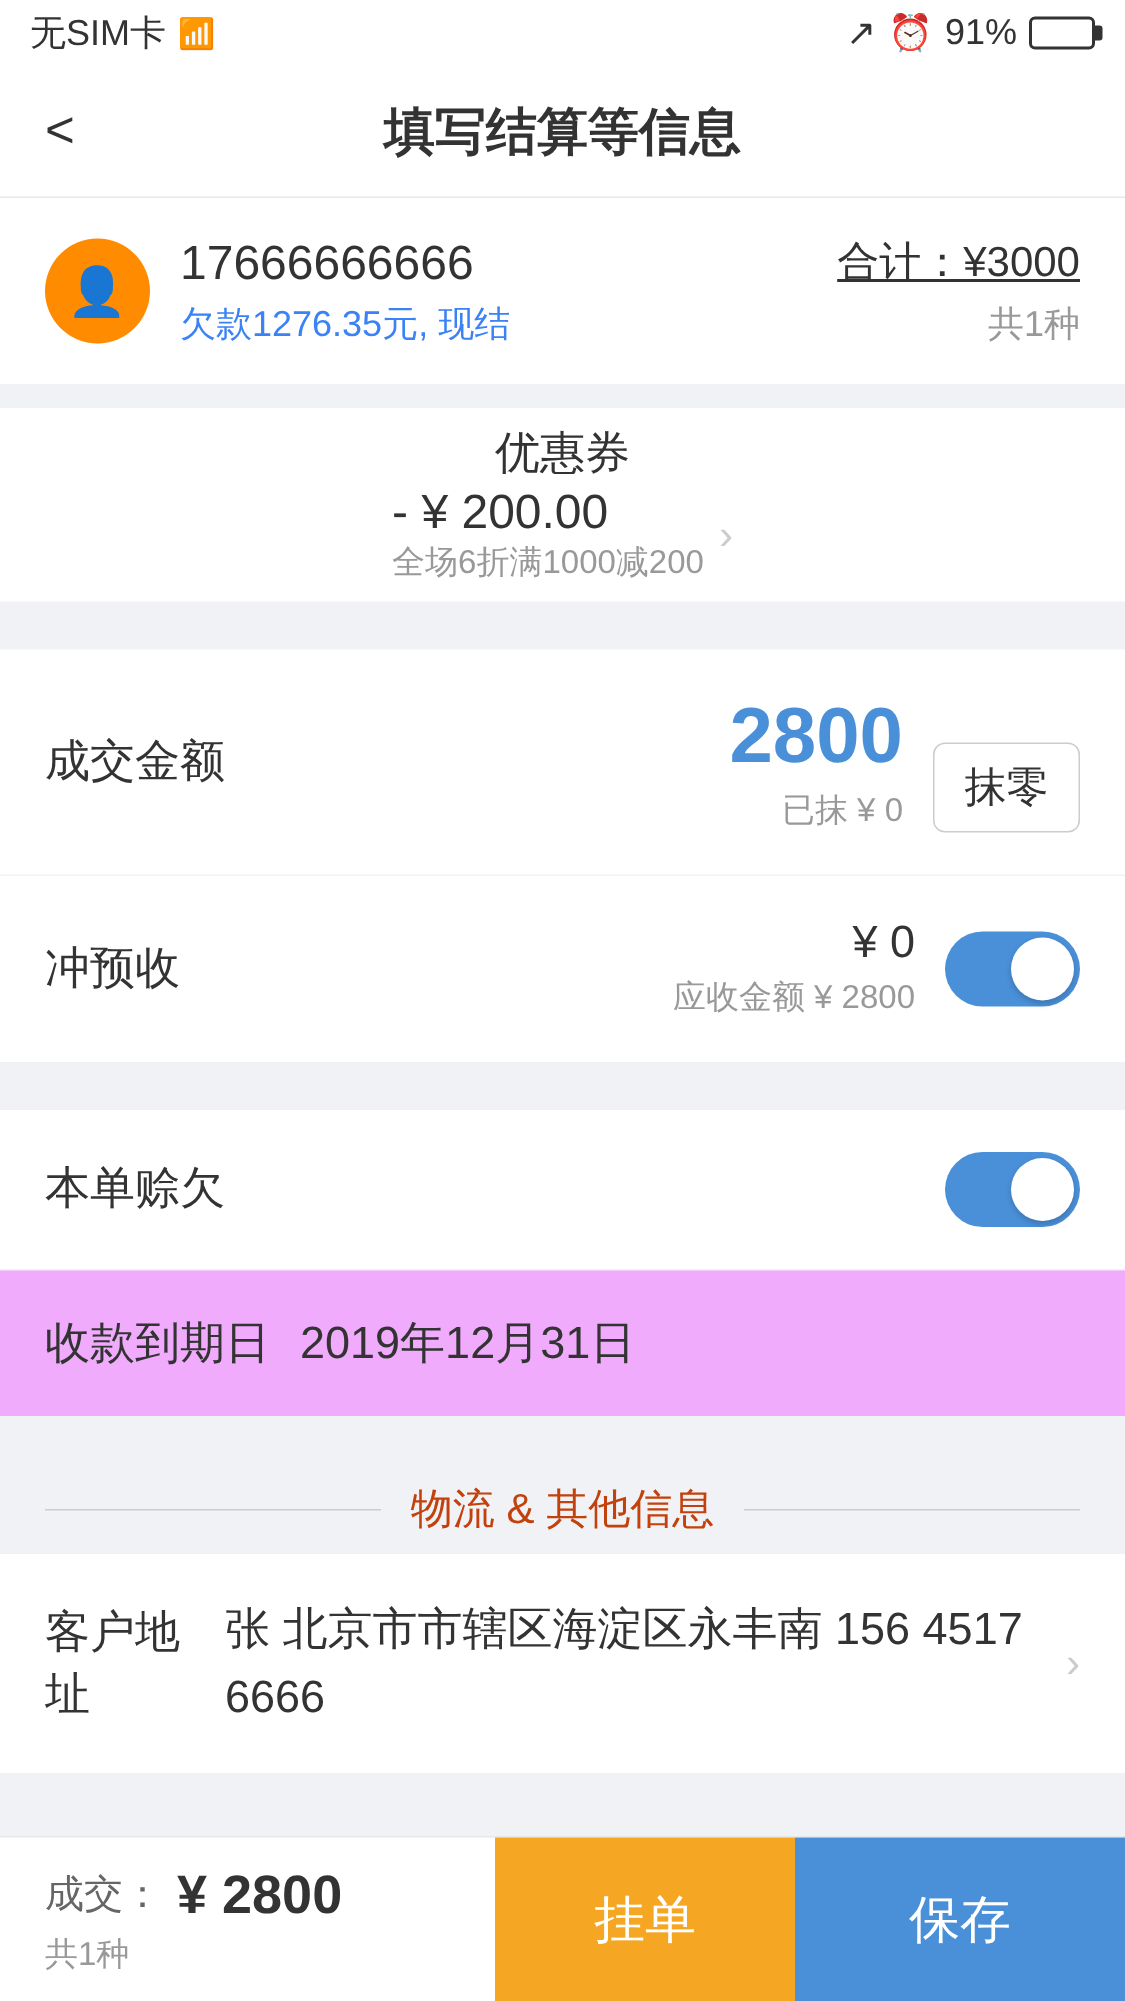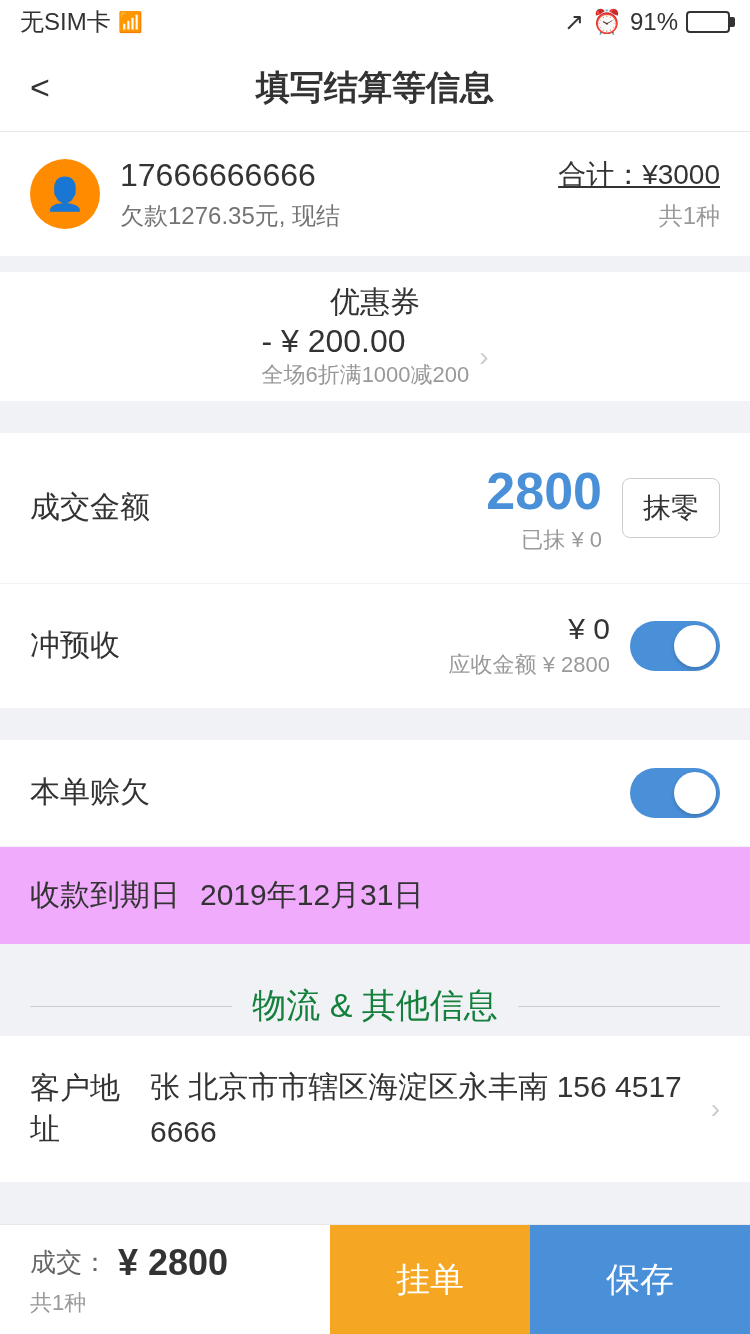--- a/index.html
+++ b/index.html
@@ -127,21 +127,21 @@
       color: #fff;
       font-size: 32px;
     }
     .customer-info .phone {
       font-size: 32px;
       font-weight: 500;
       color: #333;
     }
     .customer-info .debt {
       font-size: 24px;
-      color: #737373;
+      color: #3b82f6;
       margin-top: 6px;
     }
     .customer-right {
       text-align: right;
     }
     .customer-right .total {
       font-size: 28px;
       color: #333;
       text-decoration: underline;
     }
@@ -204,21 +204,21 @@
       display: flex;
       align-items: center;
       justify-content: space-between;
     }
     .amount-label {
       font-size: 30px;
       color: #333;
     }
     .amount-right {
       display: flex;
-      align-items: center;
+      align-items: flex-end;
       gap: 20px;
     }
     .amount-value-wrap {
       text-align: right;
     }
     .amount-value {
       font-size: 52px;
       font-weight: 600;
       color: #4a90d9;
     }
@@ -334,22 +334,22 @@
       position: absolute;
       top: 50%;
       left: 30px;
       right: 30px;
       height: 1px;
       background: #ccc;
     }
     .logistics-title {
       background: #f0f2f5;
       padding: 0 20px;
-      font-size: 34px;
-      color: #15803d;
+      font-size: 28px;
+      color: #c2410c;
       position: relative;
       z-index: 1;
     }
 
     
     .address-row {
       background: #fff;
       padding: 28px 30px;
       display: flex;
       align-items: center;

